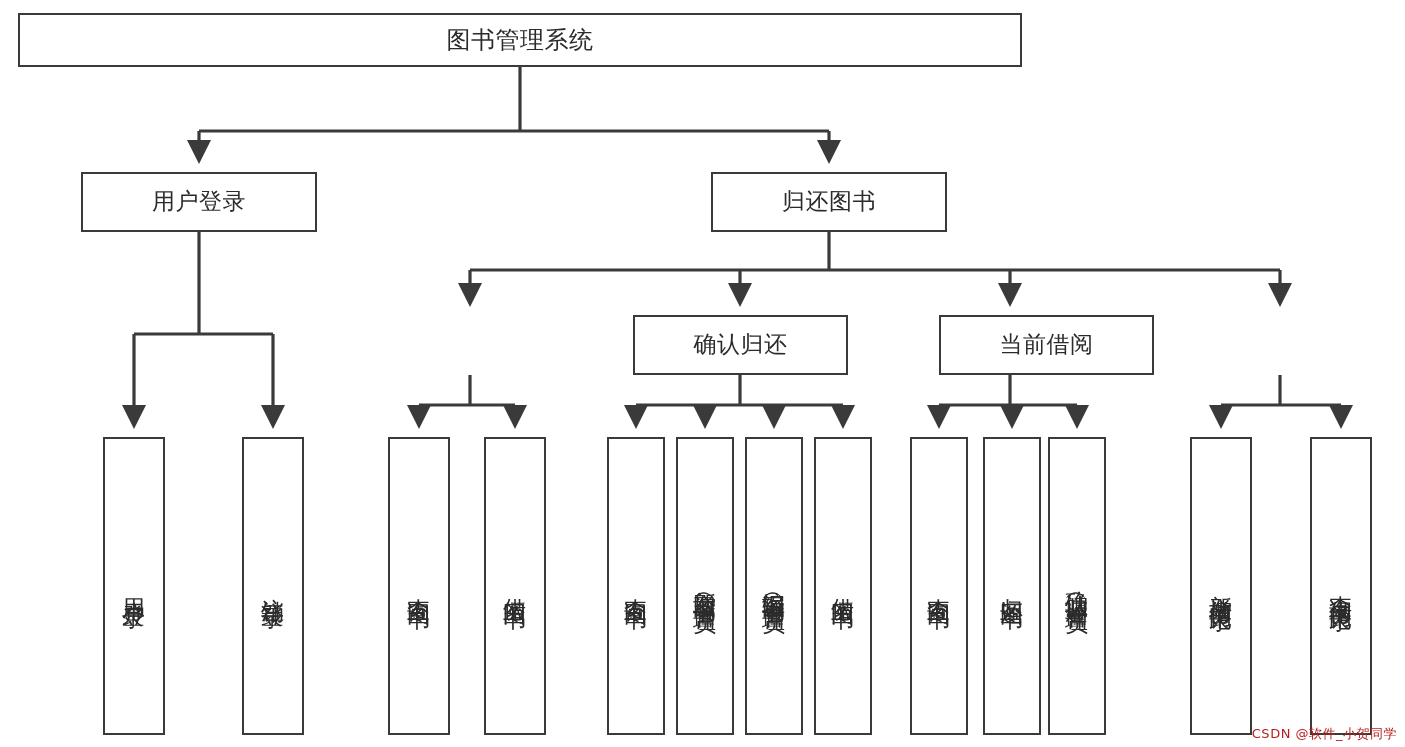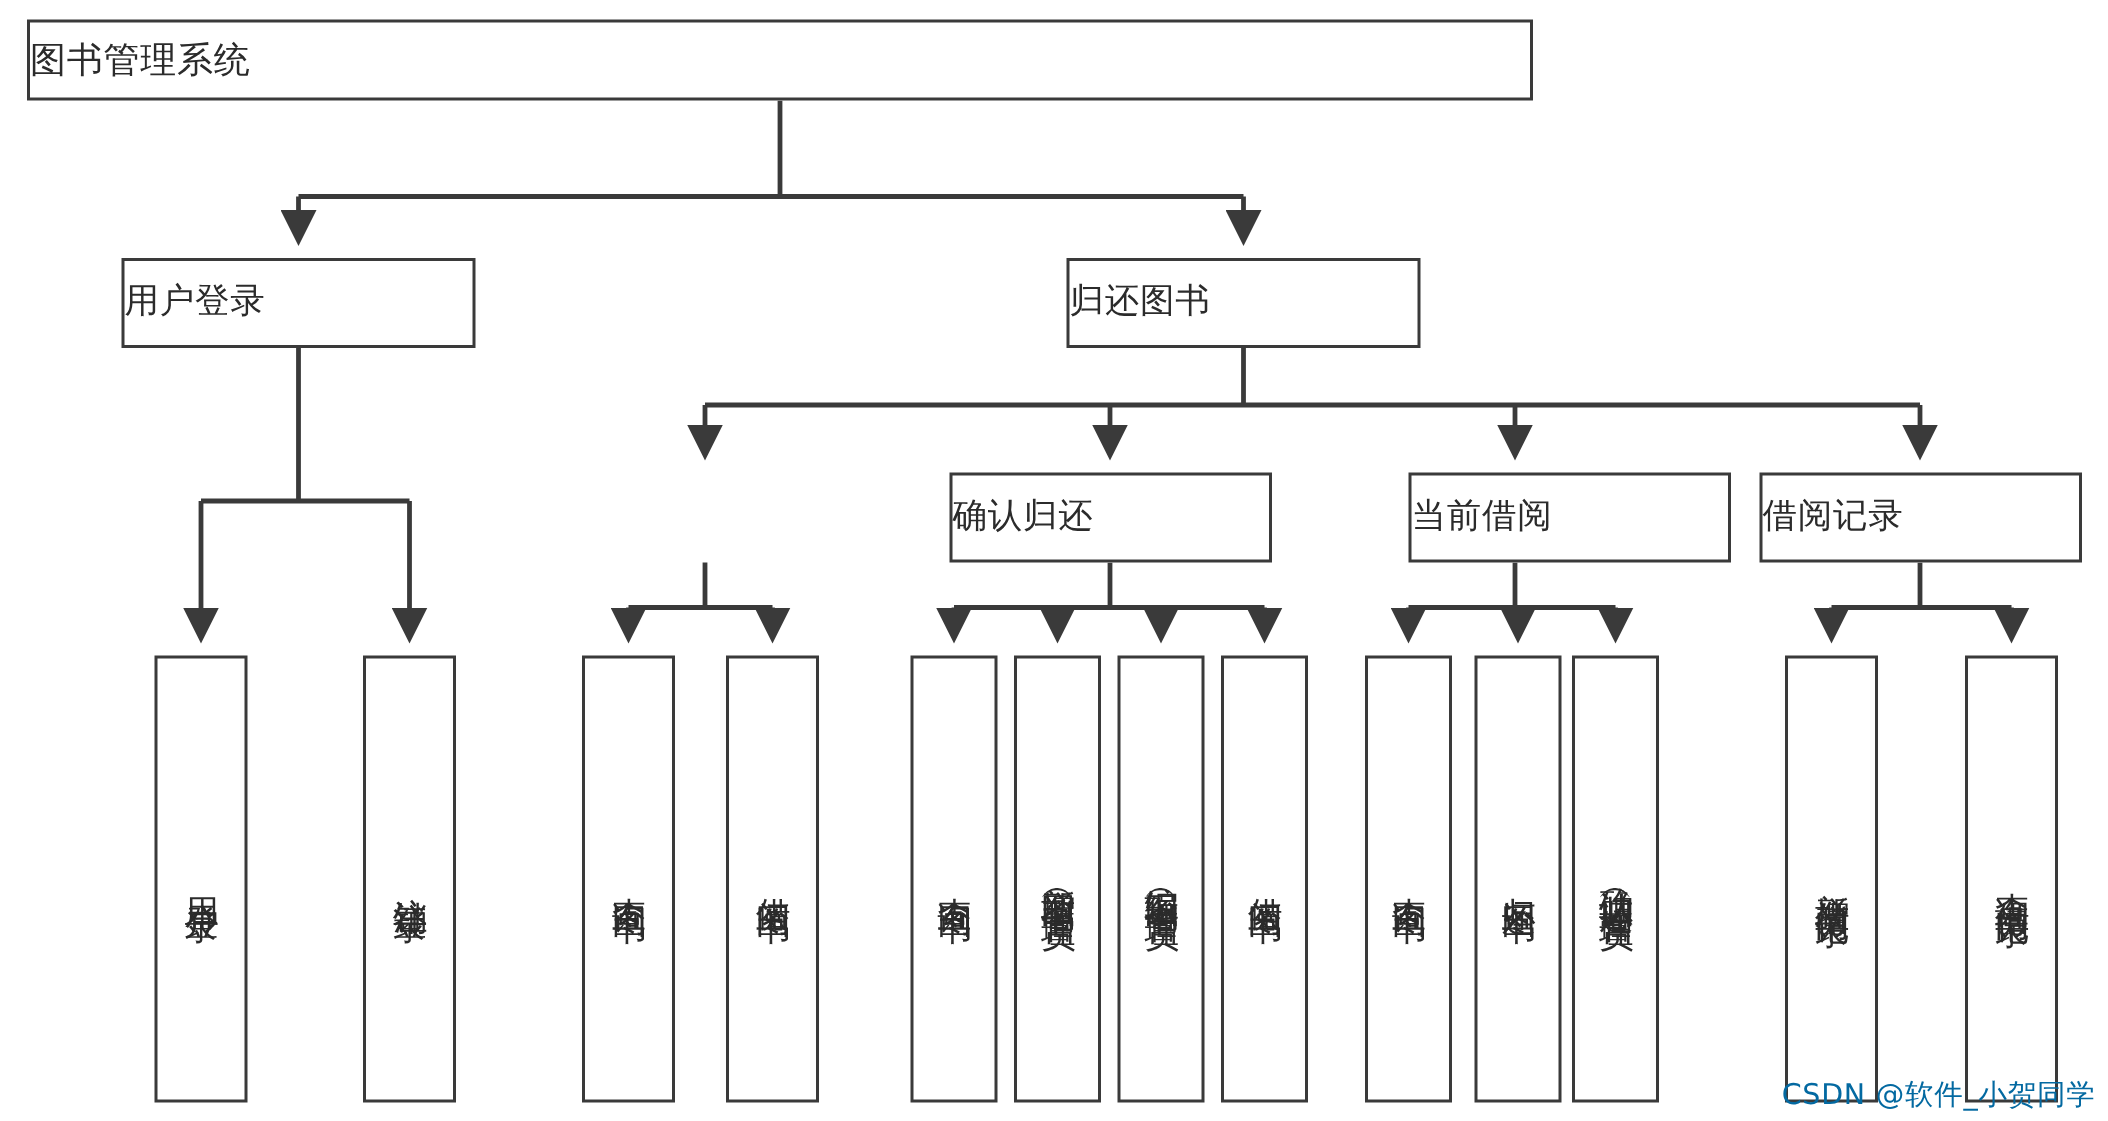--- a/index.html
+++ b/index.html
@@ -21,21 +21,21 @@
     width:1405px; height:747px;
     pointer-events:none;
   }
   .node{
     position:absolute;
     box-sizing:border-box;
     border:2.5px solid #3a3a3a;
     background:#ffffff;
     display:flex;
     align-items:center;
-    justify-content:flex-start;
+    justify-content:center;
     z-index:3;
   }
   .node .label{
     display:block;
     text-align:center;
     color:#2b2b2b;
     line-height:1.18;
     letter-spacing:0.5px;
   }
   
@@ -55,22 +55,22 @@
     font-size:23px;
     line-height:1.05;
     letter-spacing:3px;
     white-space:nowrap;
     max-height:288px;
   }
   .watermark{
     position:absolute;
     right:8px;
     bottom:4px;
-    font-size:19px;
-    color:#0369a1;
+    font-size:13px;
+    color:#b91c1c;
     z-index:6;
     white-space:nowrap;
     letter-spacing:0.5px;
   }
 </style>
 </head>
 <body>
 
 <div id="canvas">
 
@@ -134,23 +134,20 @@
   <div class="node horiz" style="left: 711px; top: 172px; width: 236px; height: 60px;">
     <span class="label">归还图书</span>
   </div>
 
   <div class="node horiz" style="left: 633px; top: 315px; width: 215px; height: 60px;">
     <span class="label">确认归还</span>
   </div>
   <div class="node horiz" style="left: 903px; top: 315px; width: 215px; height: 60px; margin-left: 36px;">
     <span class="label">当前借阅</span>
   </div>
-  <div class="node horiz" style="left: 1173px; top: 315px; width: 215px; height: 60px;">
-    <span class="label">借阅记录</span>
-  </div>
 
   <div class="node vert" style="left: 103px; top: 437px; width: 62px; height: 298px;">
     <span class="label">用户登录</span>
   </div>
   <div class="node vert" style="left: 242px; top: 437px; width: 62px; height: 298px;">
     <span class="label">注销登录</span>
   </div>
   <div class="node vert" style="left: 388px; top: 437px; width: 62px; height: 298px;">
     <span class="label">查询图书</span>
   </div>

